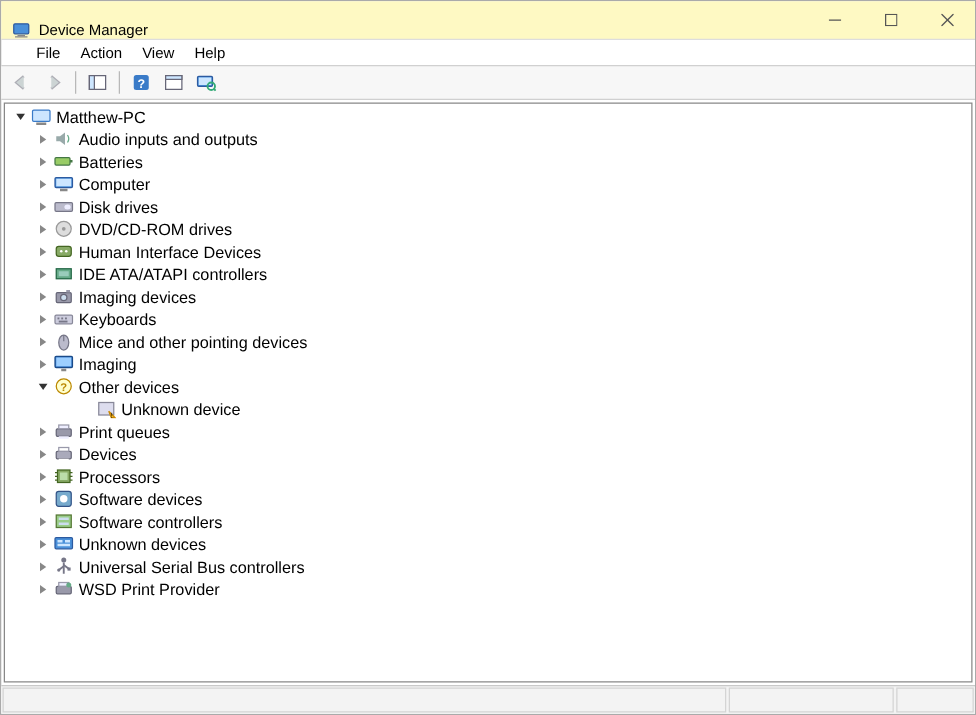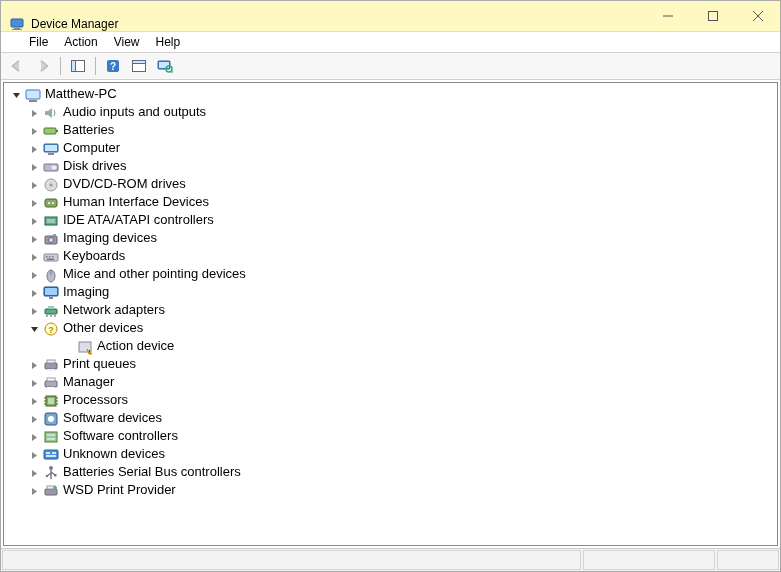--- a/index.html
+++ b/index.html
@@ -16,21 +16,21 @@
   .menubar .menu-item{padding:2px 8px}
   
   .toolbar{display:flex;align-items:center;height:26px;padding:0 4px;border-top:1px solid #d0d0d0;border-bottom:1px solid #d0d0d0;background:#f7f7f7;gap:2px}
   .tool-btn{width:22px;height:22px;display:flex;align-items:center;justify-content:center;border:1px solid transparent;border-radius:2px}
   .tool-btn.disabled{opacity:.45}
   .tool-sep{width:1px;height:18px;background:#b8b8b8;margin:0 3px}
   .tool-btn svg{width:16px;height:16px}
   
   .content{flex:1;border:1px solid #888;margin:2px;overflow-y:auto;background:#fff;padding:2px 0}
   .tree{font-size:13px;line-height:18px}
-  .row{display:flex;align-items:flex-end;height:18px;white-space:nowrap}
+  .row{display:flex;align-items:flex-start;height:18px;white-space:nowrap}
   .expander{width:16px;height:16px;display:flex;align-items:center;justify-content:center;color:#666;flex-shrink:0}
   .expander svg{width:9px;height:9px}
   .expander.empty{visibility:hidden}
   .node-icon{width:16px;height:16px;margin:0 4px 0 1px;display:flex;align-items:center;justify-content:center;flex-shrink:0}
   .label{padding-right:6px}
   .indent{display:inline-block;flex-shrink:0}
   
   .statusbar{height:22px;border-top:1px solid #c8c8c8;background:#f3f3f3;display:flex}
   .status-cell{border:1px solid #d4d4d4;margin:1px;height:18px}
   .status-cell.left{flex:1}
@@ -438,53 +438,39 @@
             <svg class="dev-icon" viewBox="0 0 16 16">
               <use href="#ic-monitor"></use>
             </svg>
           </span>
           <span class="label">Imaging</span>
         </div>
         <div class="row">
           <span class="indent" style="width: 22px;"></span>
           <span class="expander">
             <svg viewBox="0 0 9 9">
-              <use href="#ic-right"></use>
-            </svg>
-          </span>
-          <span class="node-icon">
-            <svg class="dev-icon" viewBox="0 0 16 16">
-              <use href="#ic-network"></use>
-            </svg>
-          </span>
-          <span class="label">Network adapters</span>
-        </div>
-        <div class="row">
-          <span class="indent" style="width: 22px;"></span>
-          <span class="expander">
-            <svg viewBox="0 0 9 9">
               <use href="#ic-down"></use>
             </svg>
           </span>
           <span class="node-icon">
             <svg class="dev-icon" viewBox="0 0 16 16">
               <use href="#ic-other"></use>
             </svg>
           </span>
           <span class="label">Other devices</span>
         </div>
         <div class="row">
           <span class="indent" style="width: 56px;"></span>
           <span class="expander empty"></span>
           <span class="node-icon">
             <svg class="dev-icon" viewBox="0 0 16 16">
               <use href="#ic-unknown"></use>
             </svg>
           </span>
-          <span class="label">Action device</span>
+          <span class="label">Unknown device</span>
         </div>
         <div class="row">
           <span class="indent" style="width: 22px;"></span>
           <span class="expander">
             <svg viewBox="0 0 9 9">
               <use href="#ic-right"></use>
             </svg>
           </span>
           <span class="node-icon">
             <svg class="dev-icon" viewBox="0 0 16 16">
@@ -498,21 +484,21 @@
           <span class="expander">
             <svg viewBox="0 0 9 9">
               <use href="#ic-right"></use>
             </svg>
           </span>
           <span class="node-icon">
             <svg class="dev-icon" viewBox="0 0 16 16">
               <use href="#ic-printer"></use>
             </svg>
           </span>
-          <span class="label">Manager</span>
+          <span class="label">Devices</span>
         </div>
         <div class="row">
           <span class="indent" style="width: 22px;"></span>
           <span class="expander">
             <svg viewBox="0 0 9 9">
               <use href="#ic-right"></use>
             </svg>
           </span>
           <span class="node-icon">
             <svg class="dev-icon" viewBox="0 0 16 16">
@@ -568,21 +554,21 @@
           <span class="expander">
             <svg viewBox="0 0 9 9">
               <use href="#ic-right"></use>
             </svg>
           </span>
           <span class="node-icon">
             <svg class="dev-icon" viewBox="0 0 16 16">
               <use href="#ic-usb"></use>
             </svg>
           </span>
-          <span class="label">Batteries Serial Bus controllers</span>
+          <span class="label">Universal Serial Bus controllers</span>
         </div>
         <div class="row">
           <span class="indent" style="width: 22px;"></span>
           <span class="expander">
             <svg viewBox="0 0 9 9">
               <use href="#ic-right"></use>
             </svg>
           </span>
           <span class="node-icon">
             <svg class="dev-icon" viewBox="0 0 16 16">

